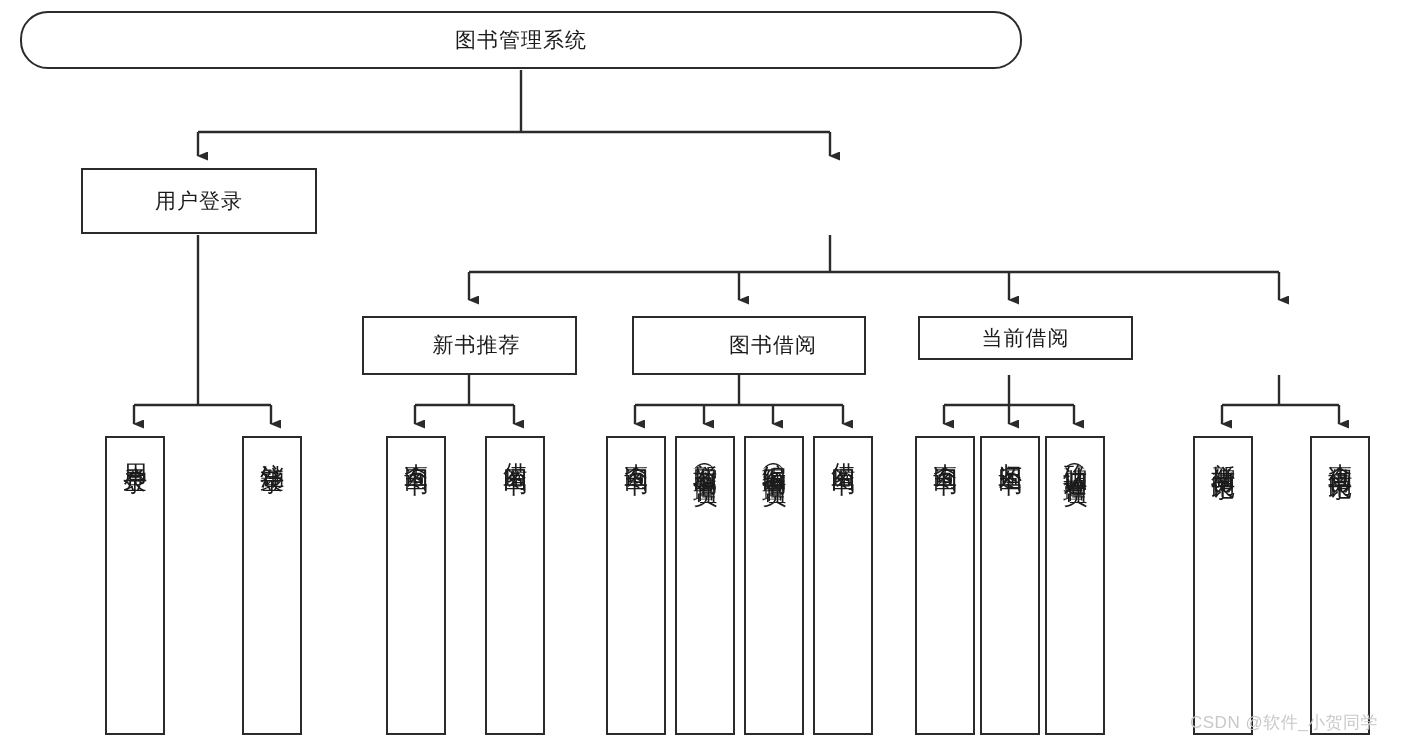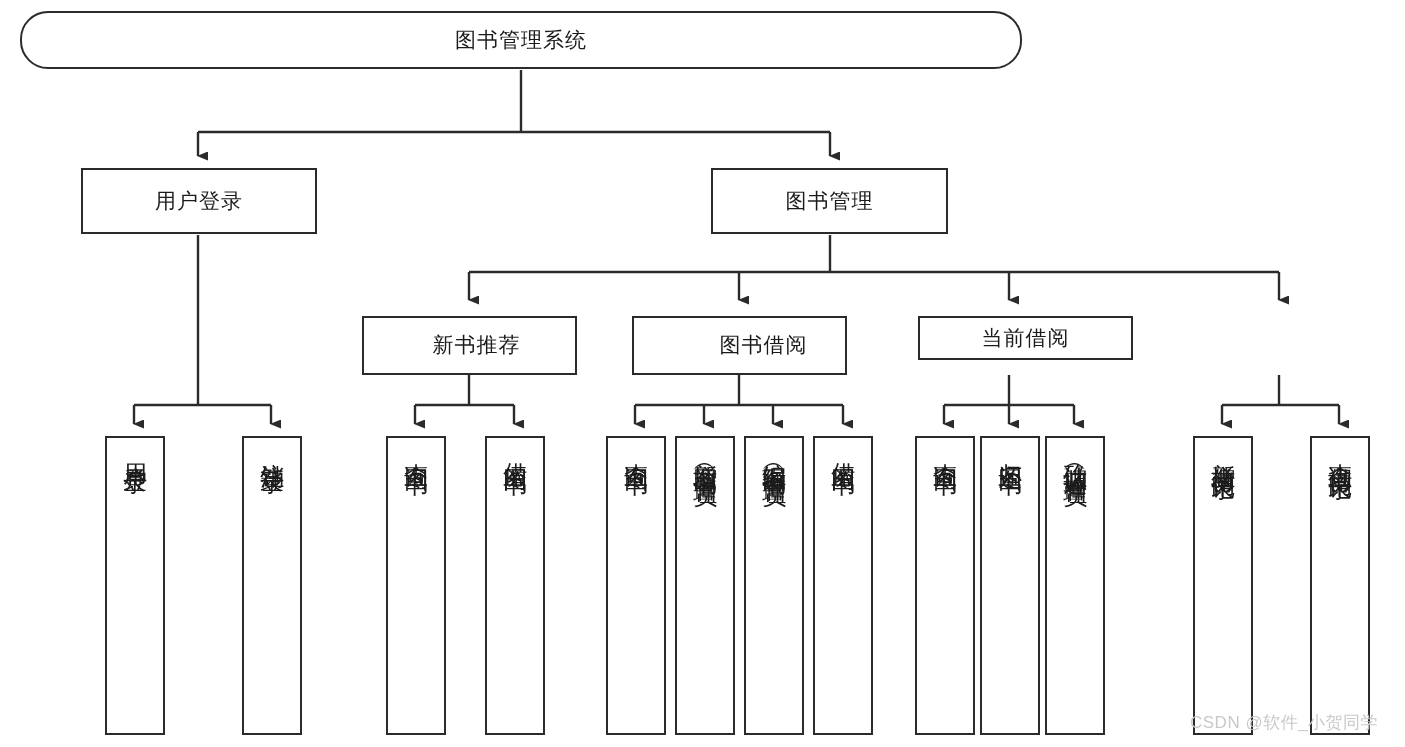--- a/index.html
+++ b/index.html
@@ -104,28 +104,25 @@
     </g>
   </svg>
 
   <div class="node root h" style="left:20px;top:11px;width:1002px;height:58px;">
     <span>图书管理系统</span>
   </div>
 
   <div class="node h" style="left:81px;top:168px;width:236px;height:66px;">
     <span>用户登录</span>
   </div>
-  <div class="node h" style="left:711px;top:168px;width:237px;height:66px;">
-    <span>图书管理</span>
-  </div>
 
   <div class="node h" style="left:362px;top:316px;width:215px;height:59px;padding-left:14px;">
     <span>新书推荐</span>
   </div>
-  <div class="node h" style="left:632px;top:316px;width:215px;height:59px;padding-left:48px;">
+  <div class="node h" style="left:632px;top:316px;width:234px;height:59px;padding-left:48px;">
     <span>图书借阅</span>
   </div>
   <div class="node h" style="left:902px;top:316px;width:215px;height:44px;margin-left:16px;">
     <span>当前借阅</span>
   </div>
 
   <div class="node v" style="left:105px;top:436px;width:60px;height:299px;">
     <span class="txt">用户登录</span>
   </div>
   <div class="node v" style="left:242px;top:436px;width:60px;height:299px;">

